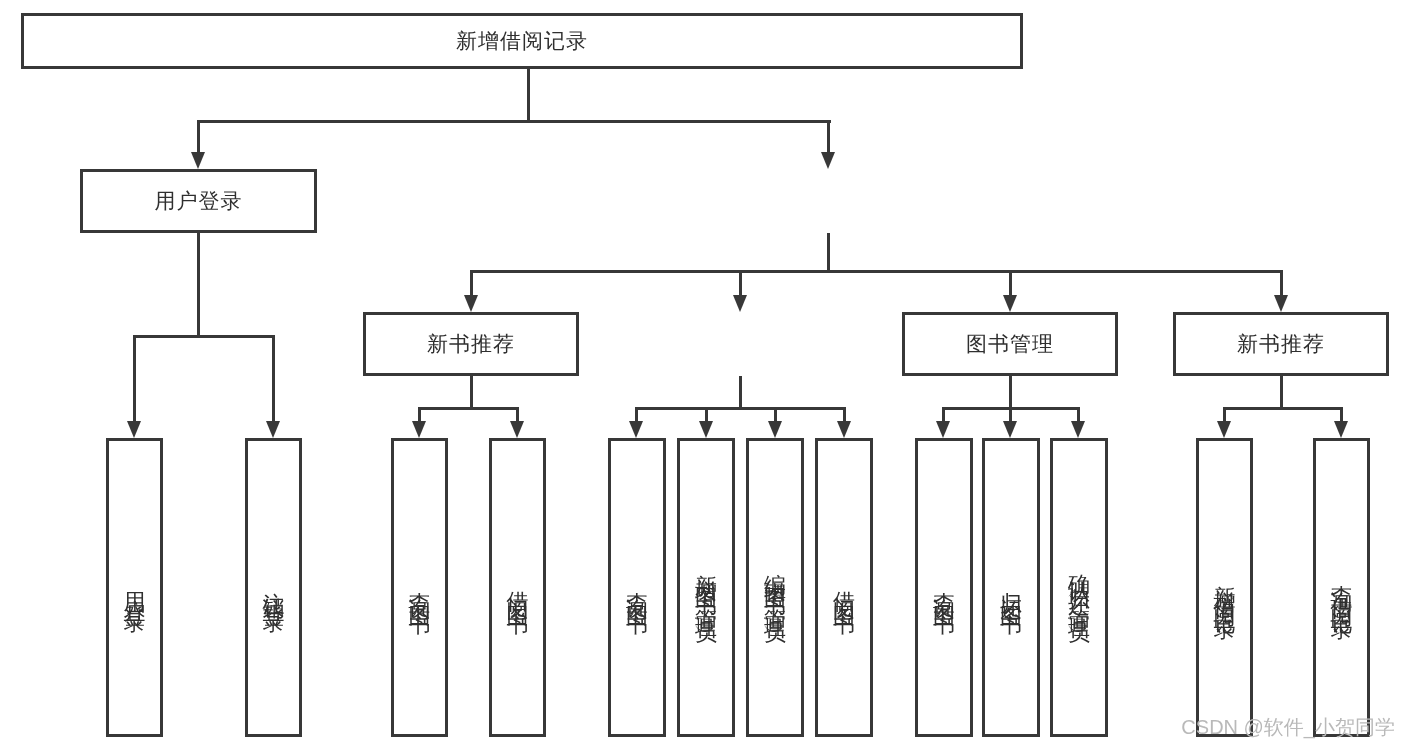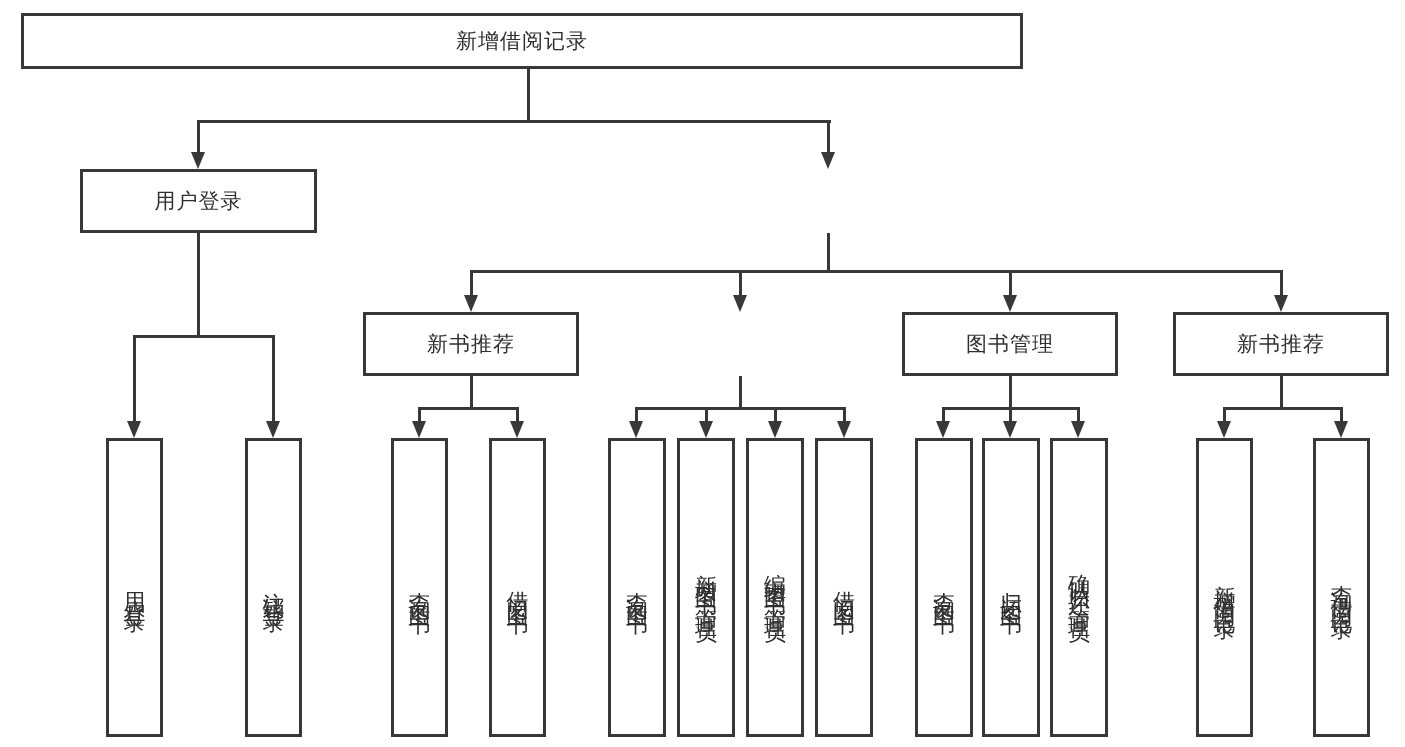--- a/index.html
+++ b/index.html
@@ -140,14 +140,15 @@
   <div class="ln" style="left:1077px;top:407px;width:3px;height:16px;"></div>
   <div class="arw" style="left:1071px;top:421px;"></div>
 
   <div class="ln" style="left:1280px;top:376px;width:3px;height:31px;"></div>
   <div class="ln" style="left:1223px;top:407px;width:120px;height:3px;"></div>
   <div class="ln" style="left:1223px;top:407px;width:3px;height:16px;"></div>
   <div class="arw" style="left:1217px;top:421px;"></div>
   <div class="ln" style="left:1340px;top:407px;width:3px;height:16px;"></div>
   <div class="arw" style="left:1334px;top:421px;"></div>
 
+  <div class="wm">CSDN @软件_小贺同学</div>
 
 </div>
 
 </body></html>

